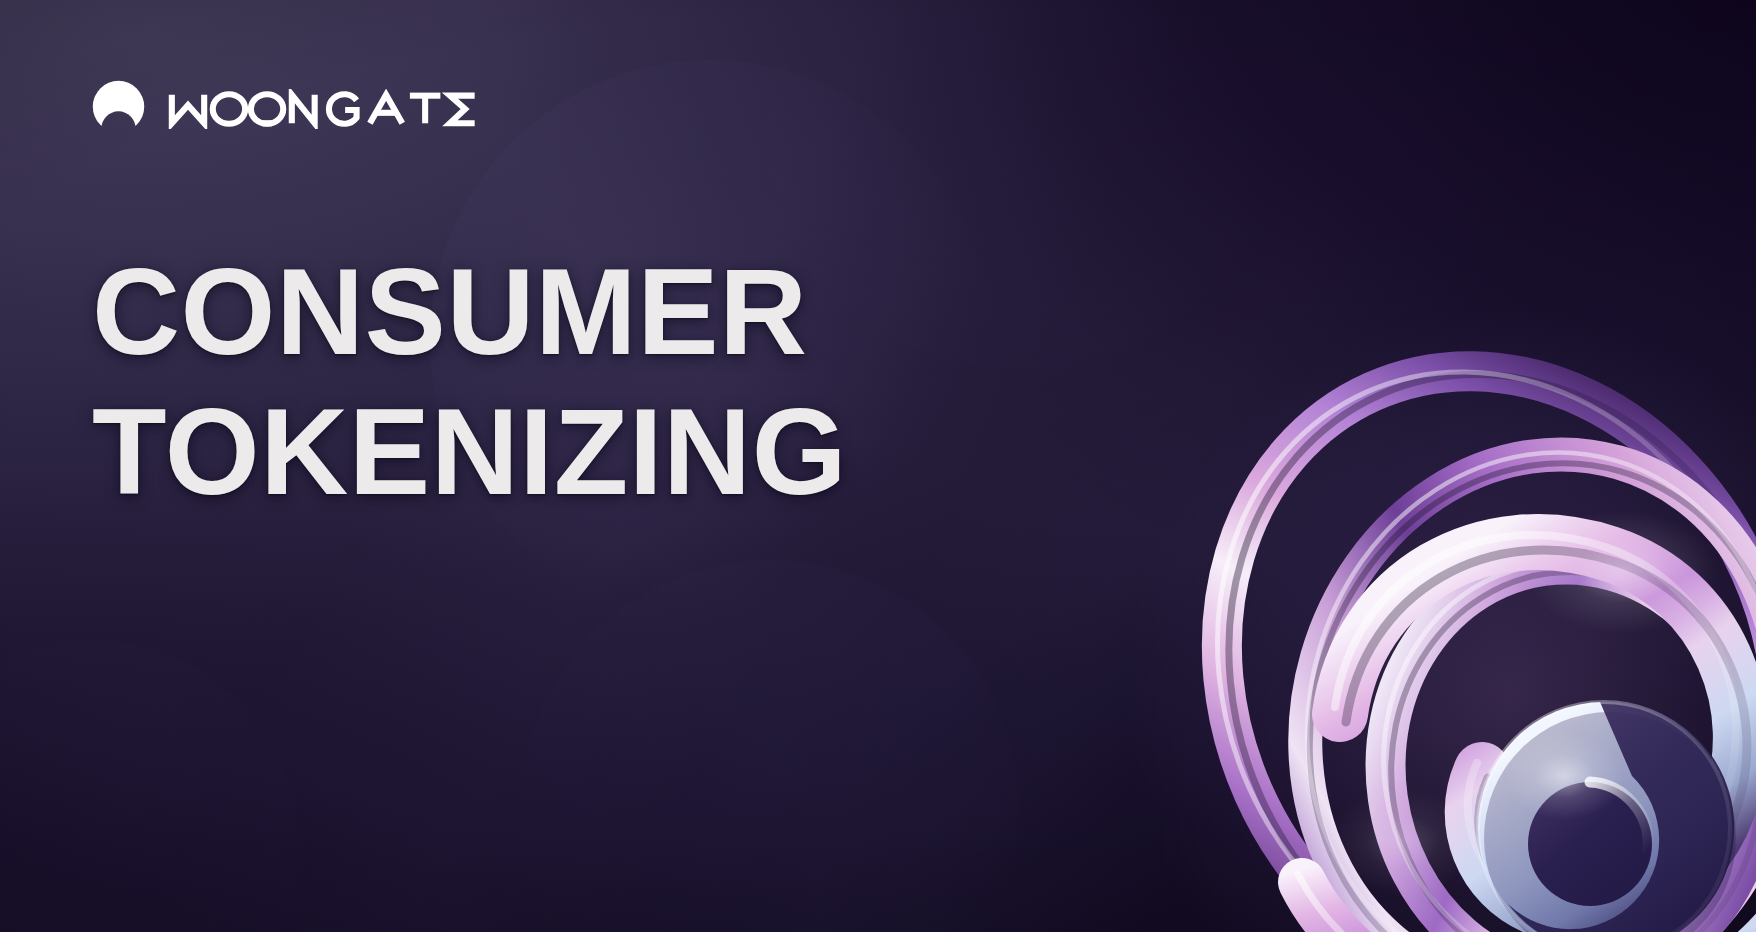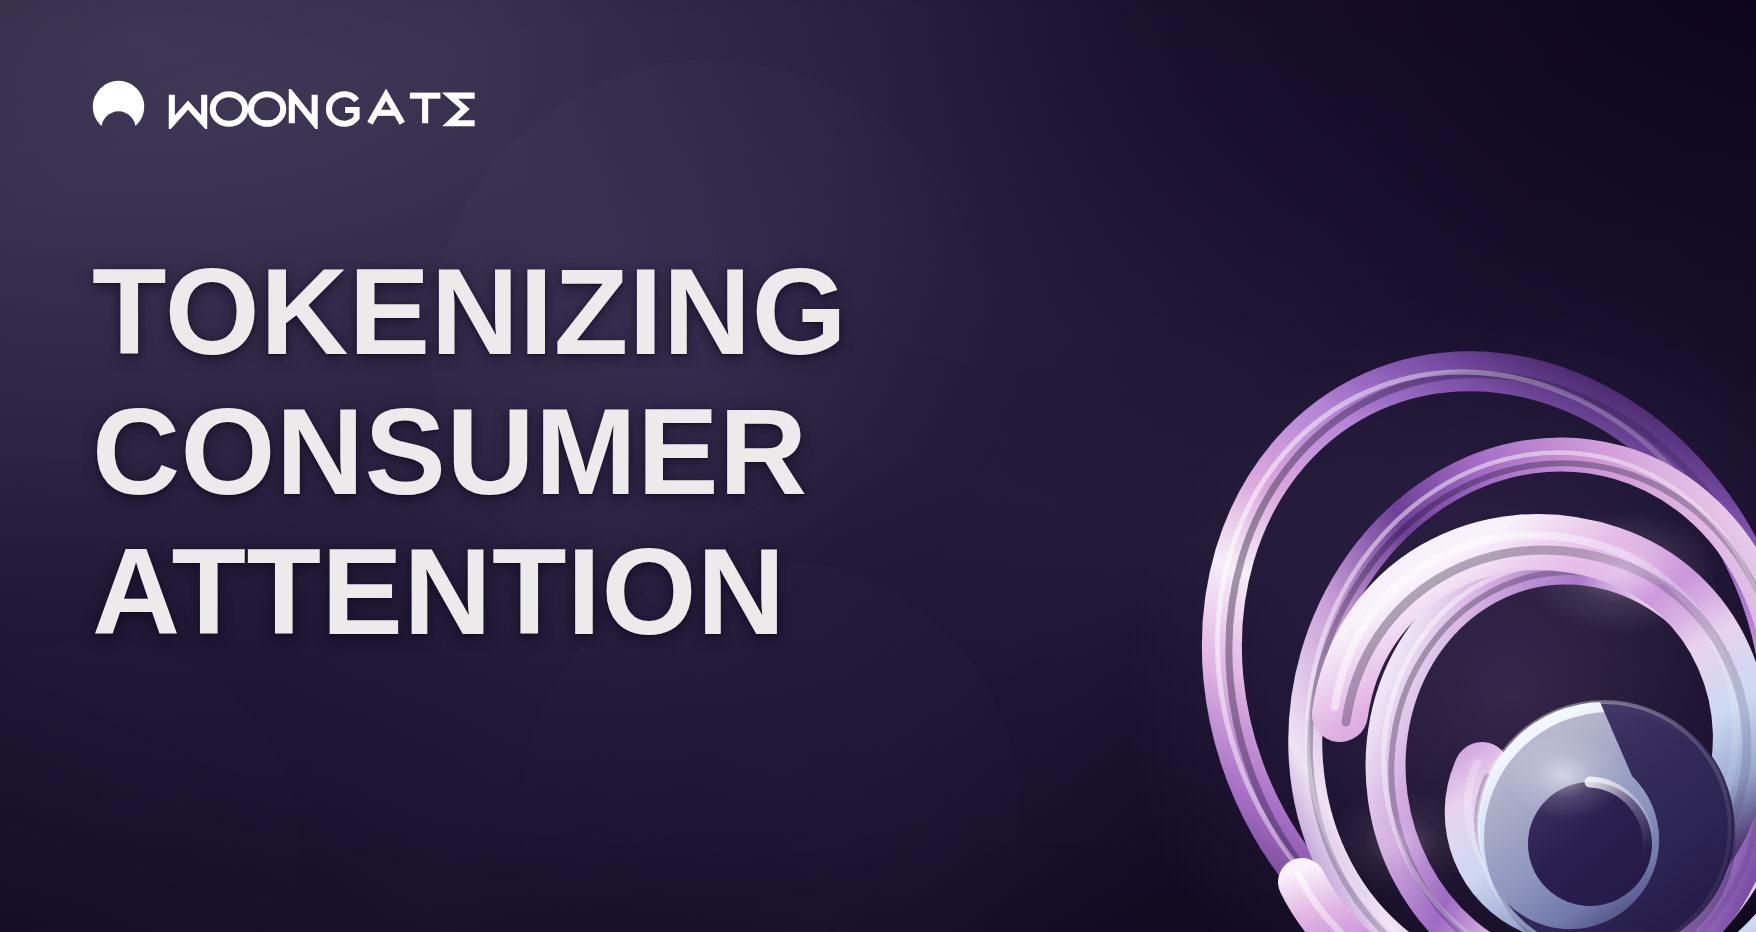--- a/index.html
+++ b/index.html
@@ -316,18 +316,17 @@
           <path d="M 254 7 L 286 7"></path>
           <path d="M 270 7 L 270 36"></path>
 
           <path d="M 322 7 L 296 7 L 312 21 L 296 36 L 322 36"></path>
         </g>
       </svg>
     </span>
   </div>
 
   <h1 class="headline">
+    <span class="headline-line">CONSUMER</span>
     <span class="headline-line">TOKENIZING</span>
-    <span class="headline-line">CONSUMER</span>
-    <span class="headline-line">ATTENTION</span>
   </h1>
 
 </div>
 
 </body></html>

